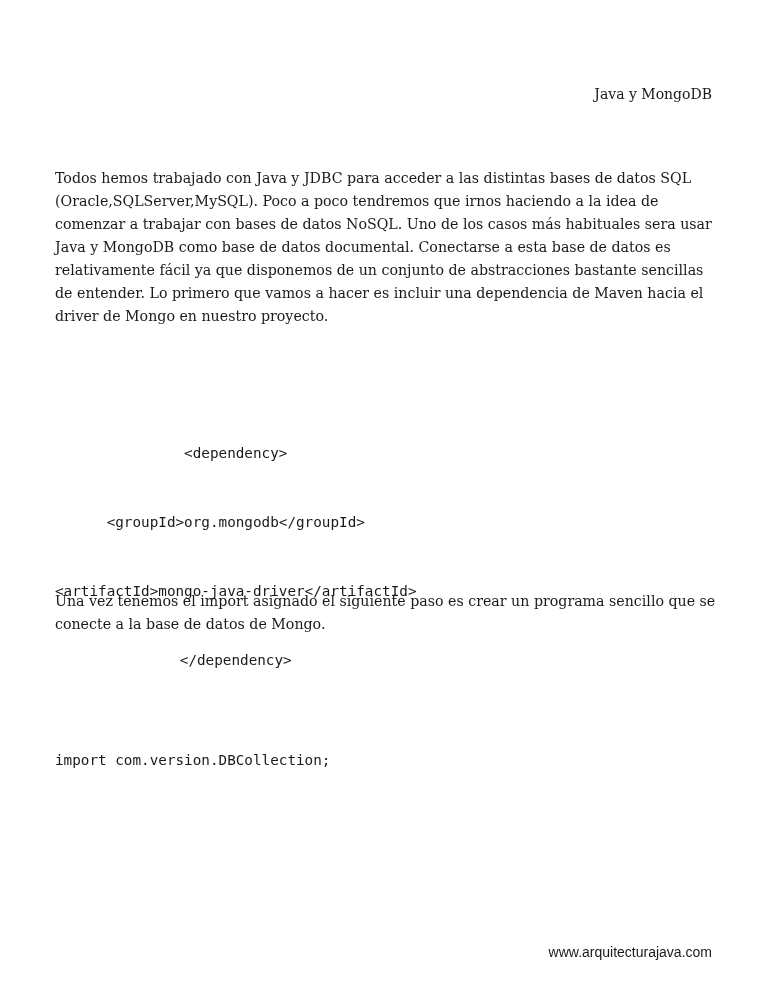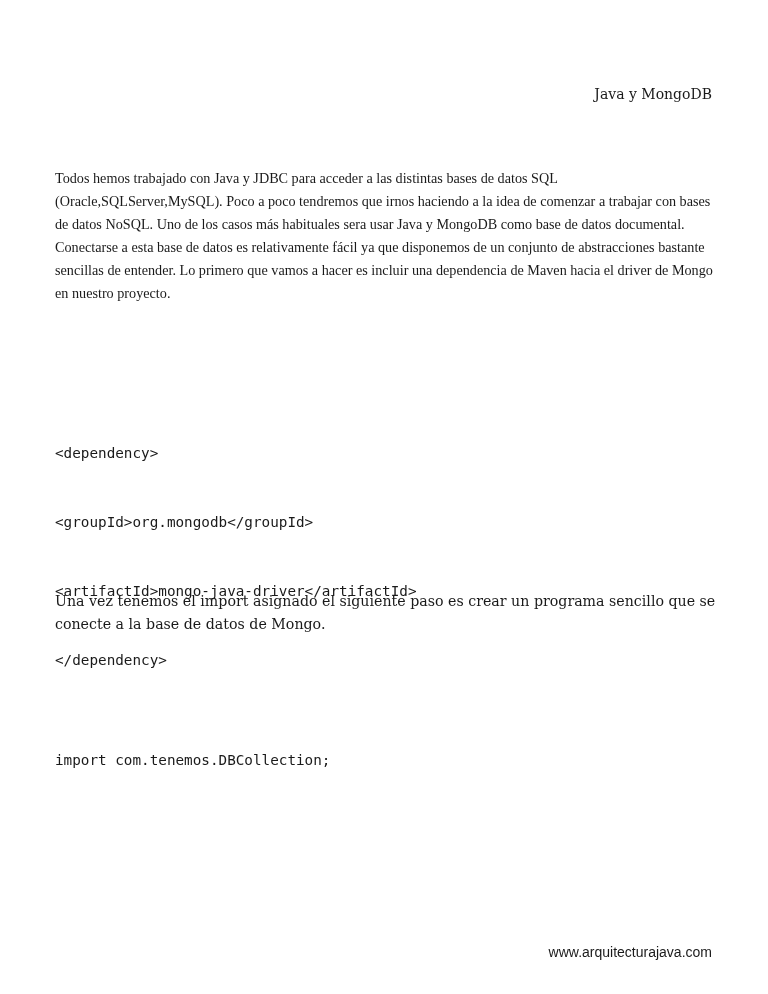--- a/index.html
+++ b/index.html
@@ -6,28 +6,28 @@
     body { width: 768px; height: 994px; position: relative; overflow: hidden; color: #1a1a1a; }
     .header {
       position: absolute; top: 68px; right: 56px;
       font-family: "DejaVu Serif", serif; font-size: 14px; line-height: 20px; margin-top: 16px;
     }
     .para {
       position: absolute; left: 55px; width: 665px;
       font-family: "DejaVu Serif", serif; font-size: 14.2px; line-height: 23px;
       margin: 0;
     }
-    .p1 { top: 167px; font-family: Liberation Serif, serif; }
+    .p1 { top: 167px; }
     .p2 { top: 590px; }
     .code {
       position: absolute; left: 55px;
       font-family: "DejaVu Sans Mono", monospace; font-size: 14.3px; line-height: 23px;
       margin: 0; white-space: pre;
     }
-    .code .line { display: block; height: 23px; }
+    .code .line { display: block; height: 23px; text-align: center; }
     .code .blank { display: block; height: 22px; }
     .c1 { top: 396px; }
     .c2 { top: 703px; }
     .footer {
       position: absolute; top: 942px; right: 56px;
       font-family: Liberation Sans, sans-serif; font-size: 14px; line-height: 20px;
     }
   </style>
 </head>
 <body>
@@ -39,20 +39,20 @@
 <div class="code c1">
   <span class="line">&lt;dependency&gt;</span>
   <span class="line">&lt;groupId&gt;org.mongodb&lt;/groupId&gt;</span>
   <span class="line">&lt;artifactId&gt;mongo-java-driver&lt;/artifactId&gt;</span>
   <span class="line">&lt;/dependency&gt;</span>
 </div>
 
 <p class="para p2">Una vez tenemos el import asignado el siguiente paso es crear un programa sencillo que se conecte a la base de datos de Mongo.</p>
 
 <div class="code c2">
-  <span class="line">import com.tenemos.DBCollection;</span>
+  <span class="line">import com.version.DBCollection;</span>
   <span class="blank"></span>
   
   
   
 </div>
 
 <div class="footer">www.arquitecturajava.com</div>
 
 </body></html>

